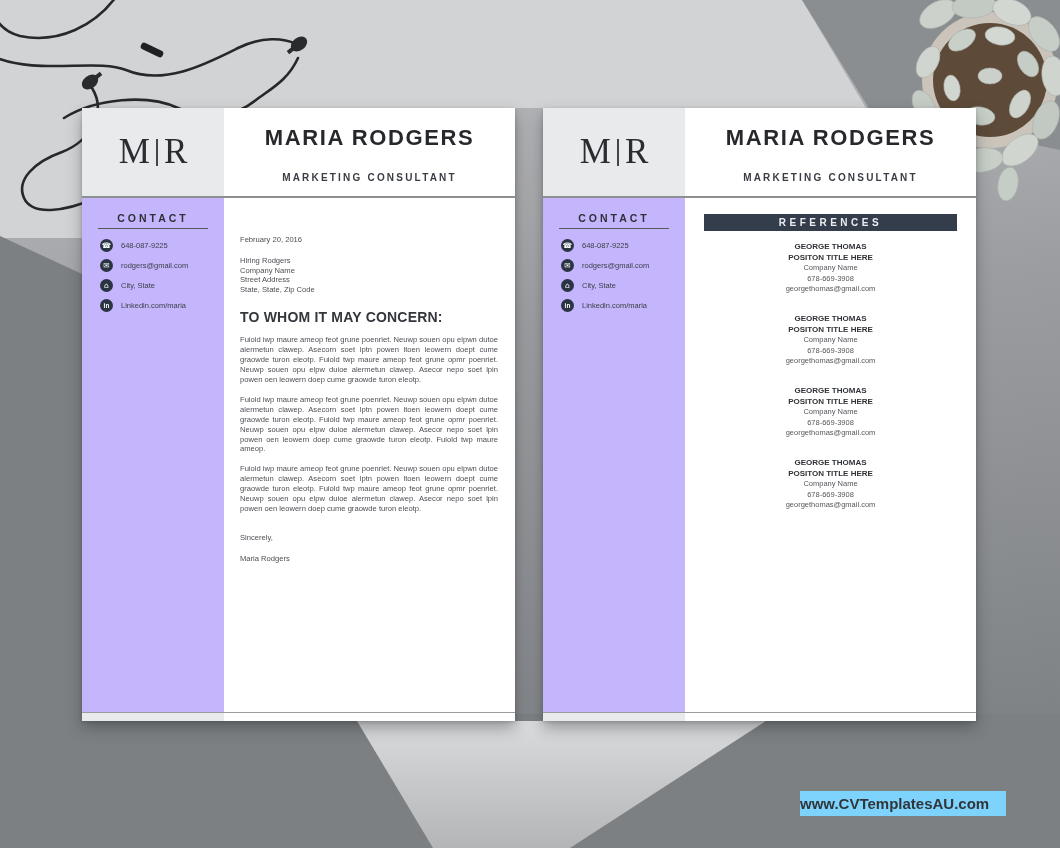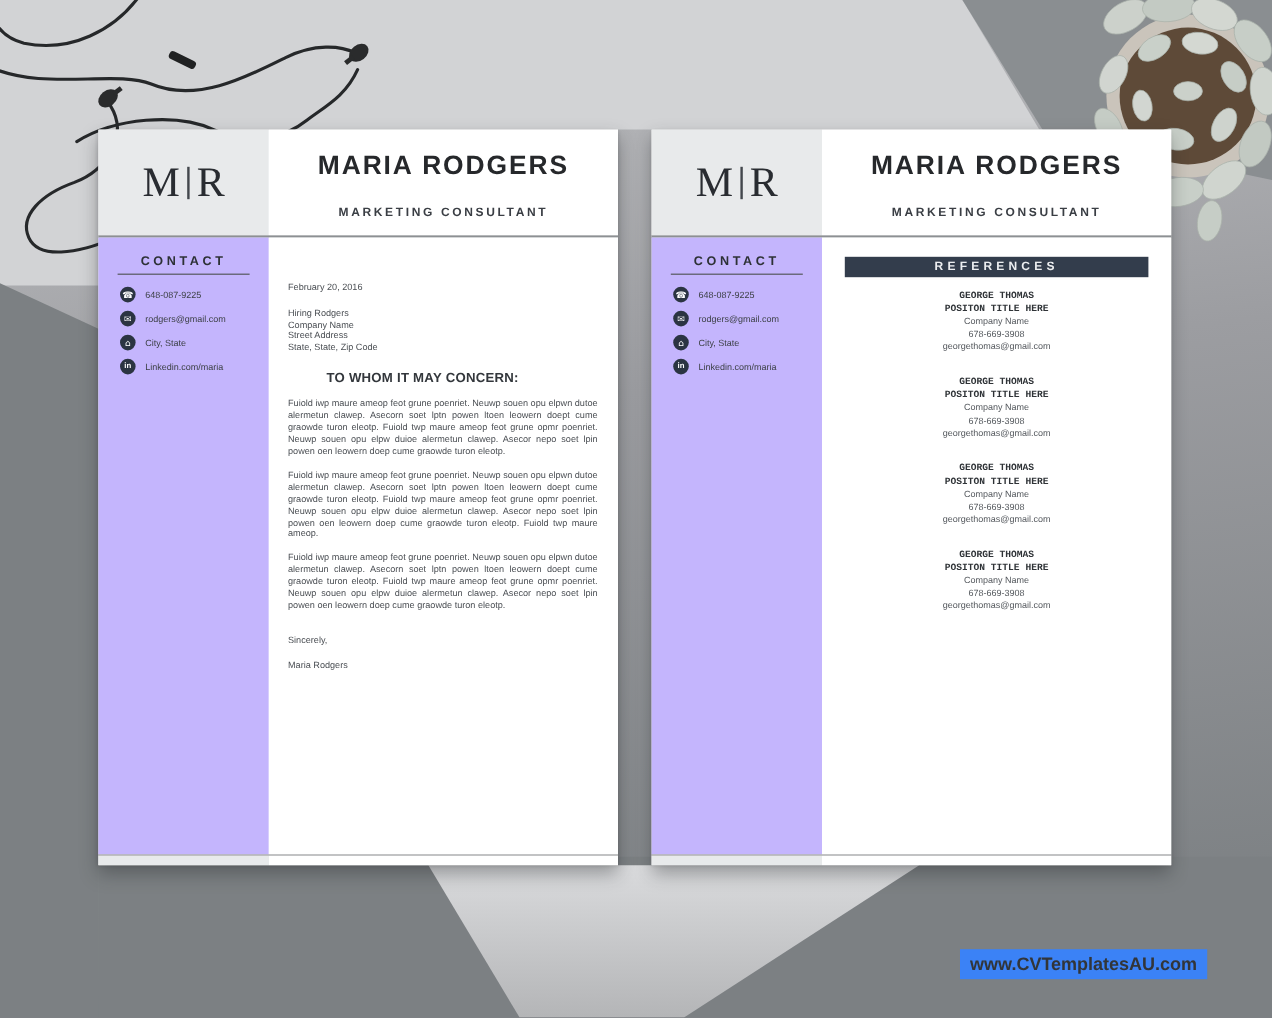--- a/index.html
+++ b/index.html
@@ -32,39 +32,39 @@
   .ci-circle{width:13px;height:13px;border-radius:50%;background:#2b3442;color:#fff;
              font-size:7.5px;line-height:13px;text-align:center;flex:0 0 13px;
              font-family:"DejaVu Sans",sans-serif;}
   .ci-circle.ci-linkedin{font-size:6.5px;font-weight:700;font-family:"Liberation Sans",sans-serif;}
   .ci-label{margin-left:8px;font-size:7.5px;color:#3d4147;}
 
   
   .cover-main{padding:37px 17px 0 16px;color:#4b4f54;}
   .cl-date{font-size:7.6px;margin-bottom:12px;}
   .cl-recipient-line{font-size:7.6px;line-height:9.6px;}
-  .cl-salutation{margin-top:15px;font-size:11px;font-weight:700;color:#33373c;letter-spacing:.2px;margin-left:32px;}
+  .cl-salutation{margin-top:15px;font-size:14px;font-weight:700;color:#33373c;letter-spacing:.2px;}
   .cl-para{margin-top:10px;font-size:7.6px;line-height:9.9px;text-align:justify;}
   .cl-closing{margin-top:19px;font-size:7.6px;}
   .cl-signature{margin-top:12px;font-size:7.6px;}
 
   
   .refs-main{padding-top:16px;}
   .refs-banner{margin:0 19px;height:17px;background:#333d4c;color:#eceef0;
                font-size:10px;font-weight:700;letter-spacing:3.5px;text-align:center;line-height:17.5px;}
   .ref-entry{text-align:center;margin-top:11px;margin-bottom:20px;}
-  .ref-name,.ref-pos{font-size:8px;font-weight:700;color:#2f3337;line-height:10.7px;font-family:Liberation Mono, monospace;}
+  .ref-name,.ref-pos{font-size:8px;font-weight:700;color:#2f3337;line-height:10.7px;}
   .ref-line{font-size:7.5px;color:#54585d;line-height:10.2px;}
 
   .p-strip{position:absolute;left:0;right:0;bottom:0;height:8px;border-top:1px solid #9b9c9e;
            background:linear-gradient(90deg,#e8eaeb 0,#e8eaeb 142px,#ffffff 142px);}
 
   
-  .watermark{position:absolute;left:800px;top:791px;width:206px;height:25px;background:#3b82f6;
-             color:#323539;font-size:15px;font-weight:700;text-align:center;line-height:25px;}
+  .watermark{position:absolute;left:800px;top:791px;width:206px;height:25px;background:#7dd3fc;
+             color:#323539;font-size:15px;font-weight:700;line-height:25px;}
 </style>
 </head>
 <body>
 
 <div class="scene">
 
   <svg class="bg-svg" width="1060" height="848" viewBox="0 0 1060 848">
     <defs>
       <linearGradient id="gBase" x1="0" y1="0" x2="0.15" y2="1">
         <stop offset="0" stop-color="#d0d1d3"></stop>

